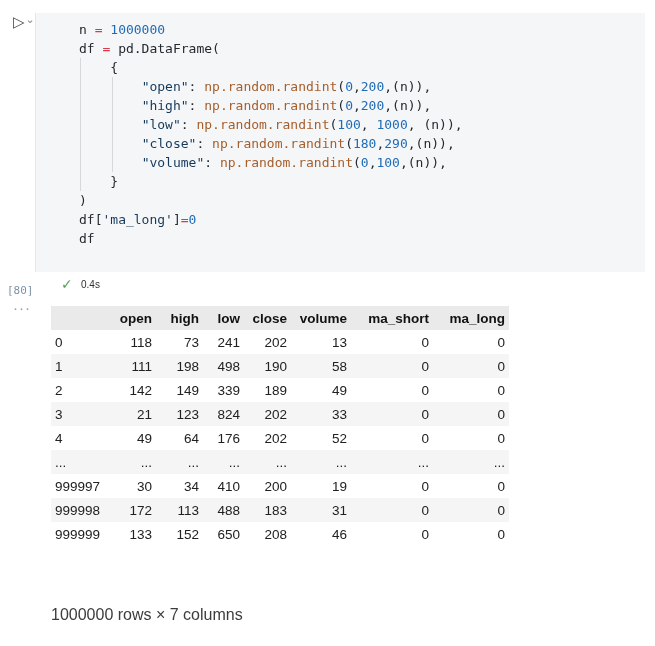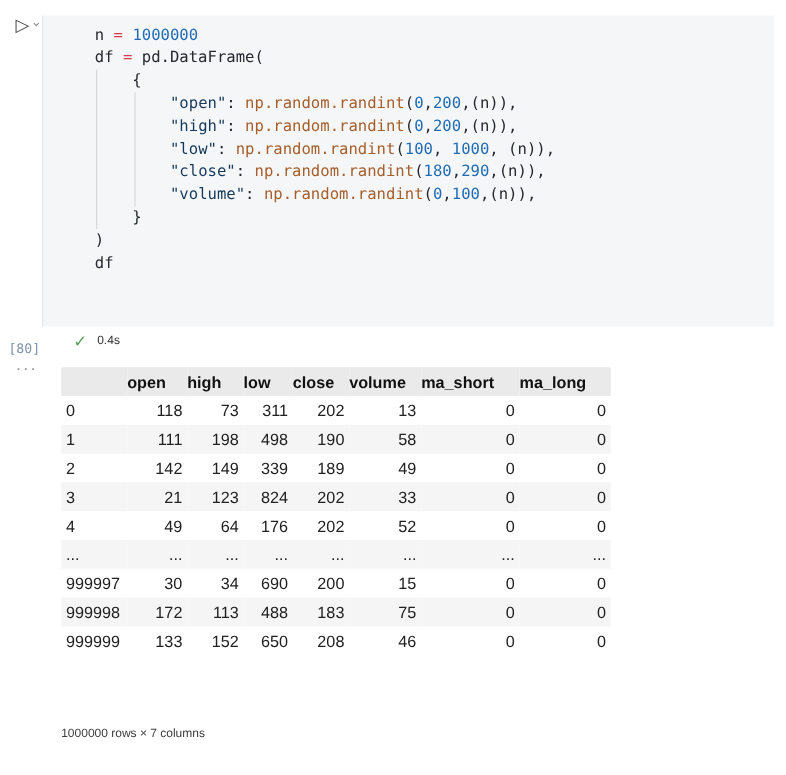--- a/index.html
+++ b/index.html
@@ -33,27 +33,27 @@
 
   
   .more-actions{position:absolute;left:13px;top:299px;font-size:15px;letter-spacing:1px;
     color:#9a9a9a;cursor:pointer;}
   table.df{position:absolute;left:51px;top:306px;border-collapse:collapse;table-layout:fixed;
     font-size:13.5px;color:#212121;}
   table.df col.c0{width:55px;} table.df col.c1{width:50px;} table.df col.c2{width:47px;}
   table.df col.c3{width:41px;} table.df col.c4{width:47px;} table.df col.c5{width:60px;}
   table.df col.c6{width:82px;} table.df col.c7{width:76px;}
   table.df th{background:var(--header-bg);font-weight:700;color:#111;height:24px;
-    text-align:left;padding:0 4px 0 0;}
+    text-align:right;padding:0 4px 0 0;}
   table.df th.idx{text-align:left;padding:0 0 0 4px;}
   table.df td{height:24px;text-align:right;padding:0 4px 0 0;font-weight:400;}
   table.df td.idx{text-align:left;padding:0 0 0 4px;}
   table.df tbody tr:nth-child(even){background:var(--stripe-bg);}
 
-  .table-footer{position:absolute;left:51px;top:606px;font-size:10px;color:#3c3c3c;}
+  .table-footer{position:absolute;left:51px;top:606px;font-size:16px;color:#3c3c3c;}
   .watermark{position:absolute;right:16px;top:603px;font-size:19px;color:var(--watermark);
     text-shadow:0 1px 0 #ffffff;letter-spacing:1px;}
 </style>
 </head>
 <body>
 
 <div class="page">
 
   <div class="run-controls">
     <span class="run-icon">▷</span><span class="chevron">⌄</span>
@@ -67,20 +67,21 @@
           <div class="code-line"><span class="tok-v">n</span><span class="tok-d"> </span><span class="tok-o">=</span><span class="tok-d"> </span><span class="tok-n">1000000</span></div>
           <div class="code-line"><span class="tok-v">df</span><span class="tok-d"> </span><span class="tok-o">=</span><span class="tok-d"> </span><span class="tok-d">pd.DataFrame(</span></div>
           <div class="code-line"><span class="tok-d">    {</span></div>
           <div class="code-line"><span class="tok-d">        </span><span class="tok-s">"open"</span><span class="tok-d">: </span><span class="tok-f">np.random.randint</span><span class="tok-d">(</span><span class="tok-n">0</span><span class="tok-d">,</span><span class="tok-n">200</span><span class="tok-d">,(</span><span class="tok-v">n</span><span class="tok-d">)),</span></div>
           <div class="code-line"><span class="tok-d">        </span><span class="tok-s">"high"</span><span class="tok-d">: </span><span class="tok-f">np.random.randint</span><span class="tok-d">(</span><span class="tok-n">0</span><span class="tok-d">,</span><span class="tok-n">200</span><span class="tok-d">,(</span><span class="tok-v">n</span><span class="tok-d">)),</span></div>
           <div class="code-line"><span class="tok-d">        </span><span class="tok-s">"low"</span><span class="tok-d">: </span><span class="tok-f">np.random.randint</span><span class="tok-d">(</span><span class="tok-n">100</span><span class="tok-d">, </span><span class="tok-n">1000</span><span class="tok-d">, (</span><span class="tok-v">n</span><span class="tok-d">)),</span></div>
           <div class="code-line"><span class="tok-d">        </span><span class="tok-s">"close"</span><span class="tok-d">: </span><span class="tok-f">np.random.randint</span><span class="tok-d">(</span><span class="tok-n">180</span><span class="tok-d">,</span><span class="tok-n">290</span><span class="tok-d">,(</span><span class="tok-v">n</span><span class="tok-d">)),</span></div>
           <div class="code-line"><span class="tok-d">        </span><span class="tok-s">"volume"</span><span class="tok-d">: </span><span class="tok-f">np.random.randint</span><span class="tok-d">(</span><span class="tok-n">0</span><span class="tok-d">,</span><span class="tok-n">100</span><span class="tok-d">,(</span><span class="tok-v">n</span><span class="tok-d">)),</span></div>
           <div class="code-line"><span class="tok-d">    }</span></div>
           <div class="code-line"><span class="tok-d">)</span></div>
+          <div class="code-line"><span class="tok-v">df</span><span class="tok-d">[</span><span class="tok-s">'ma_long'</span><span class="tok-d">]</span><span class="tok-o">=</span><span class="tok-n">0</span></div>
           <div class="code-line"><span class="tok-v">df</span></div>
         </div>
     </div>
   </div>
 
   <span class="exec-count">[80]</span>
   <span class="check">✓</span>
   <span class="exec-time">0.4s</span>
 
   <div class="more-actions">···</div>
@@ -106,21 +107,21 @@
           <th>volume</th>
           <th>ma_short</th>
           <th>ma_long</th>
         </tr>
       </thead>
     <tbody id="df-body">
         <tr>
           <td class="idx">0</td>
           <td>118</td>
           <td>73</td>
-          <td>311</td>
+          <td>241</td>
           <td>202</td>
           <td>13</td>
           <td>0</td>
           <td>0</td>
         </tr>
         <tr>
           <td class="idx">1</td>
           <td>111</td>
           <td>198</td>
           <td>498</td>
@@ -166,33 +167,33 @@
           <td>...</td>
           <td>...</td>
           <td>...</td>
           <td>...</td>
           <td>...</td>
         </tr>
         <tr>
           <td class="idx">999997</td>
           <td>30</td>
           <td>34</td>
-          <td>690</td>
+          <td>410</td>
           <td>200</td>
-          <td>15</td>
+          <td>19</td>
           <td>0</td>
           <td>0</td>
         </tr>
         <tr>
           <td class="idx">999998</td>
           <td>172</td>
           <td>113</td>
           <td>488</td>
           <td>183</td>
-          <td>75</td>
+          <td>31</td>
           <td>0</td>
           <td>0</td>
         </tr>
         <tr>
           <td class="idx">999999</td>
           <td>133</td>
           <td>152</td>
           <td>650</td>
           <td>208</td>
           <td>46</td>

